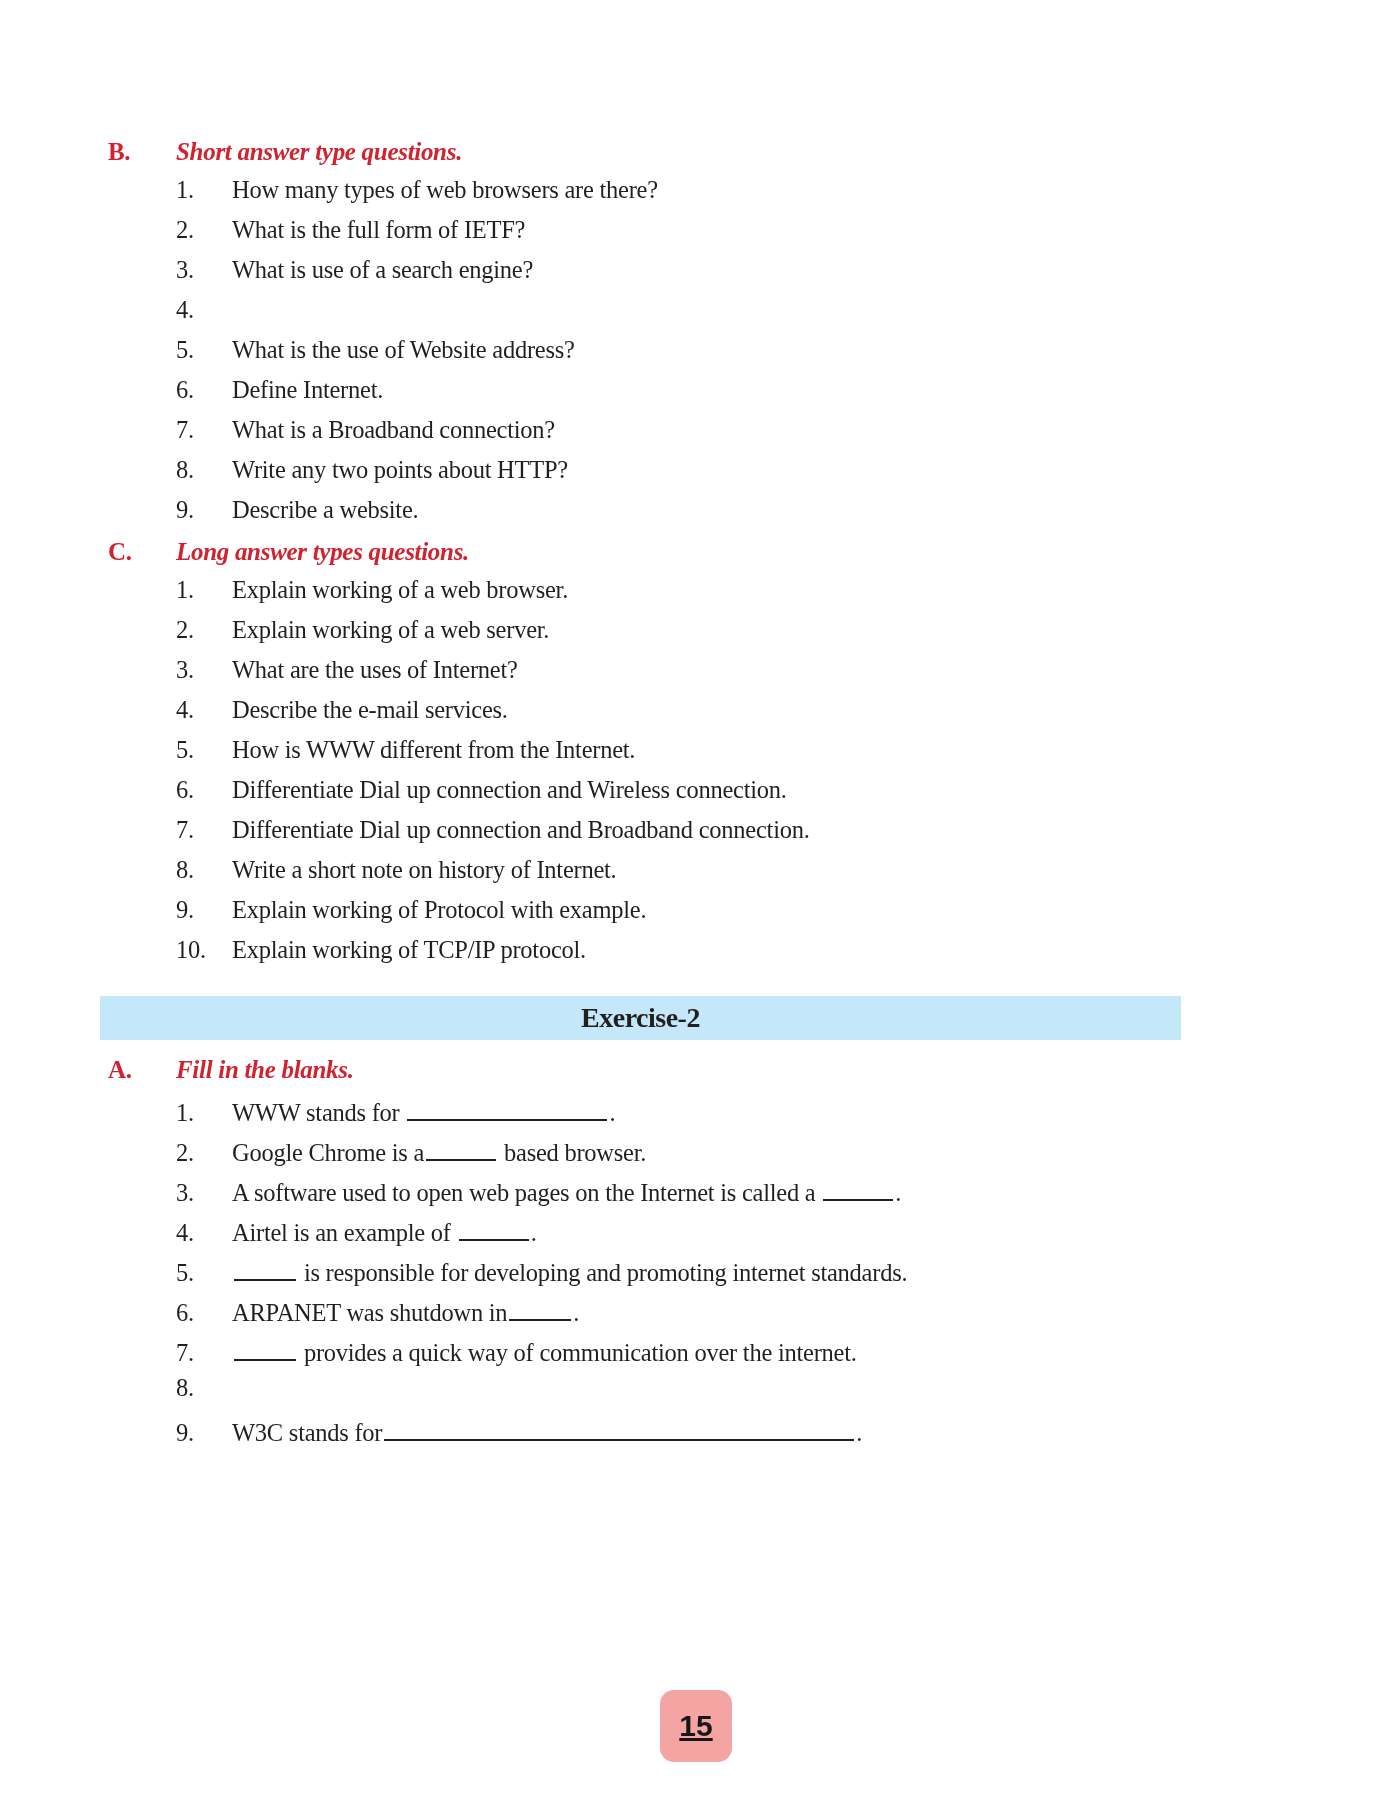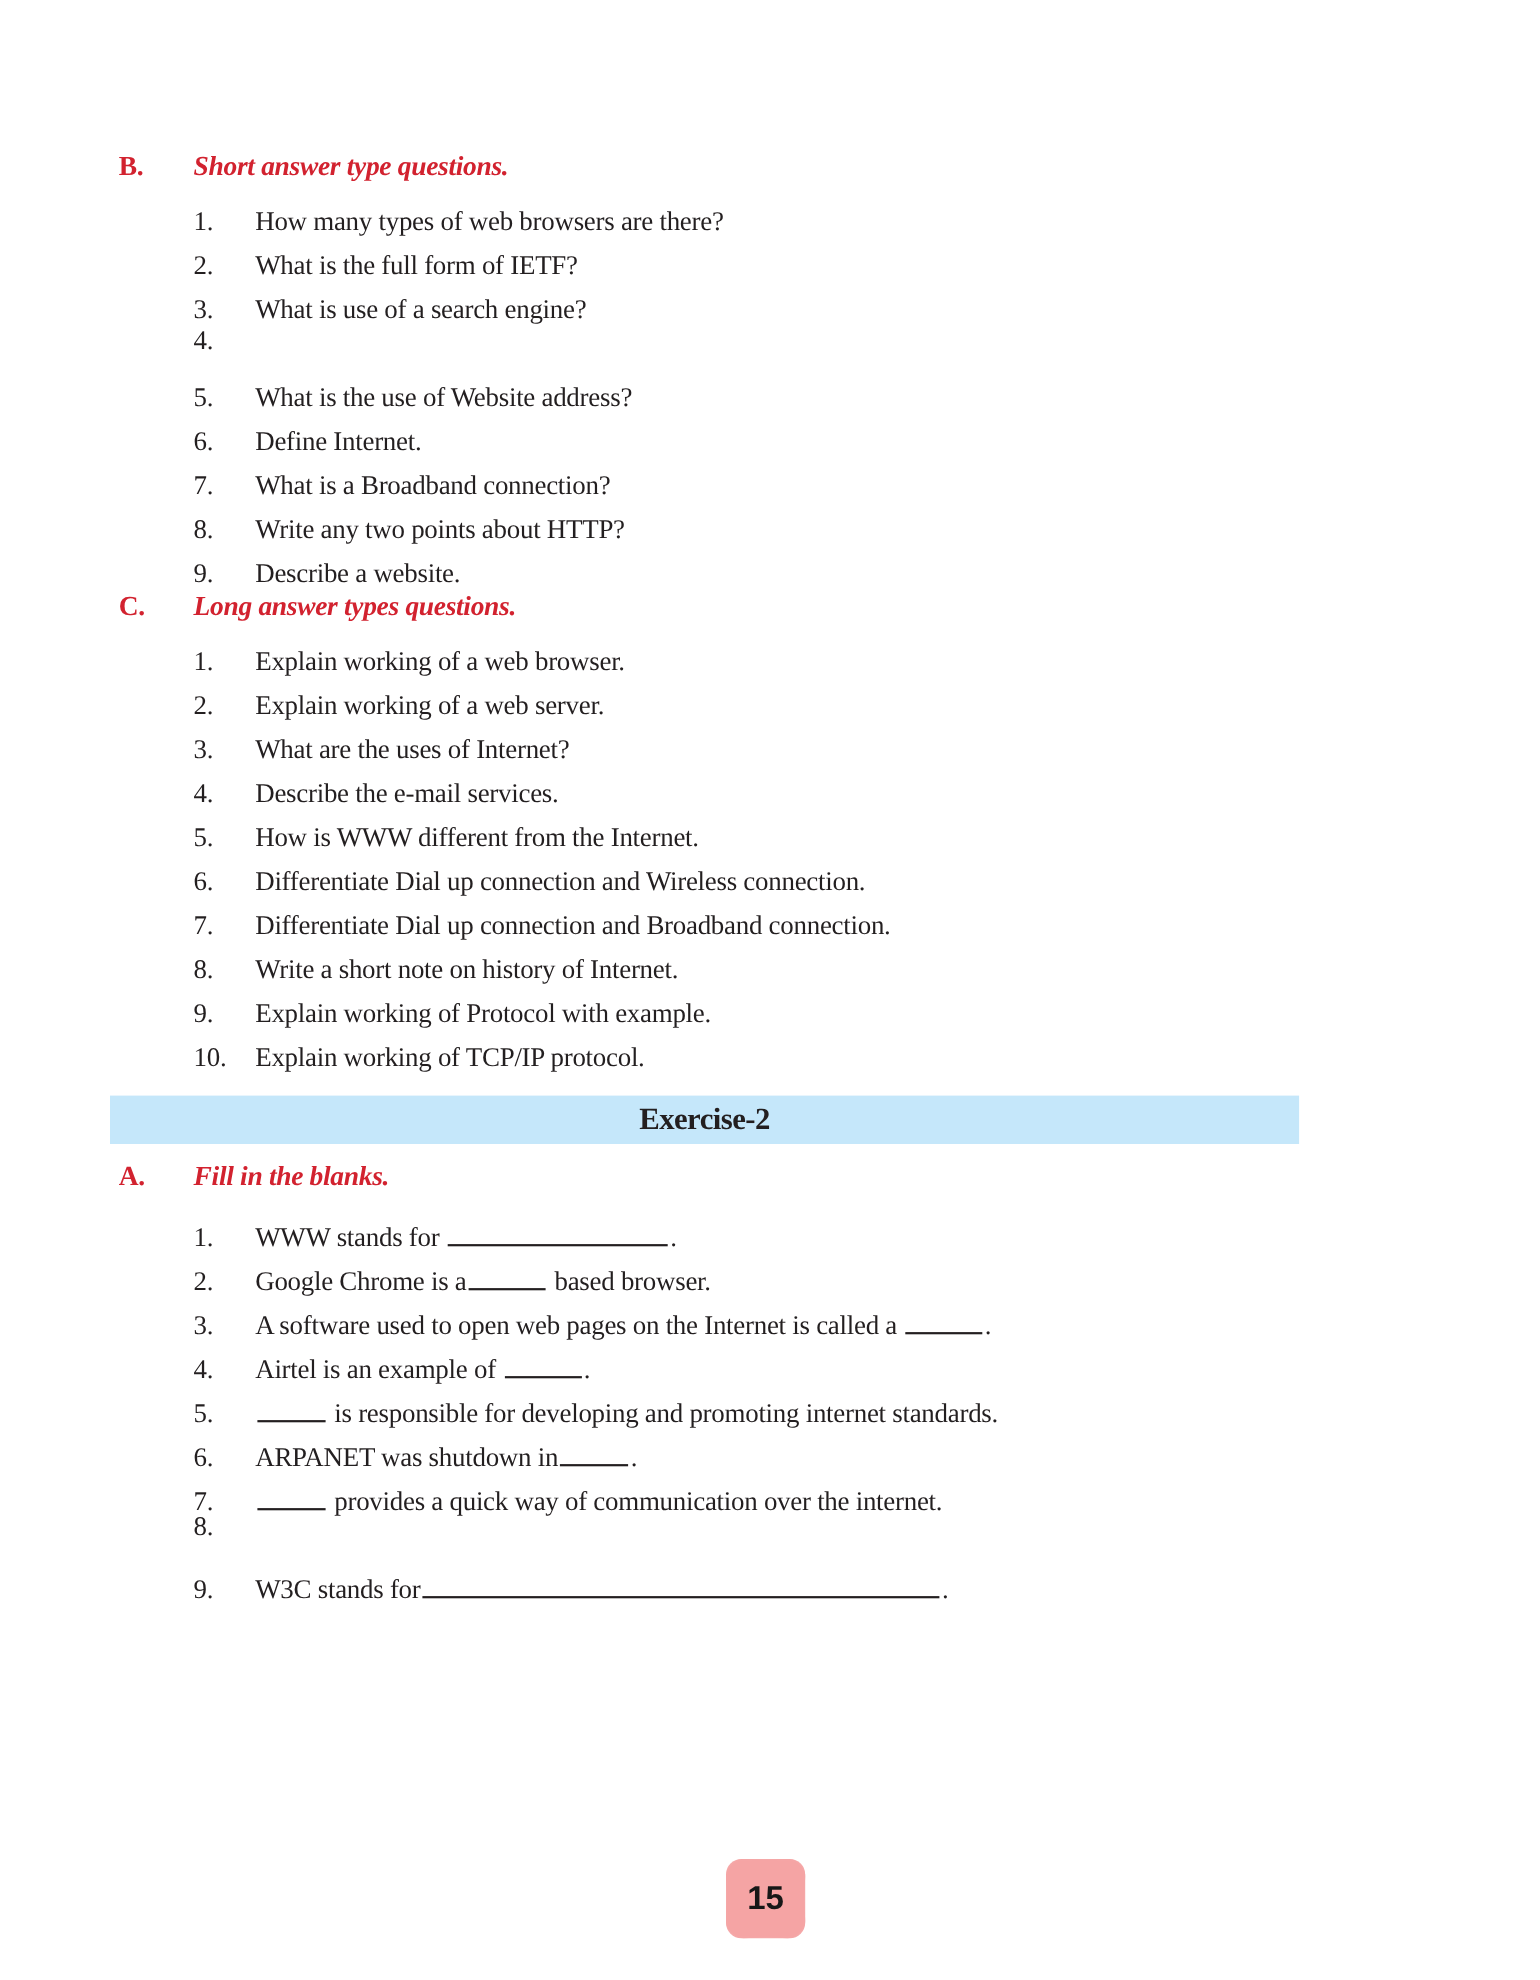--- a/index.html
+++ b/index.html
@@ -60,21 +60,20 @@
   }
   .qnum {
     flex: 0 0 56px;
     width: 56px;
     padding-left: 76px;
     box-sizing: content-box;
   }
   .qtext {
     flex: 1 1 auto;
     white-space: nowrap;
-    margin-top: 12px;
   }
 
   
   .sec-b-head   { position: absolute; left: 100px; top: 138px;  width: 1200px; }
   .sec-b-list   { position: absolute; left: 100px; top: 178px;  width: 1240px; }
   .sec-c-head   { position: absolute; left: 100px; top: 538px;  width: 1200px; }
   .sec-c-list   { position: absolute; left: 100px; top: 578px;  width: 1240px; }
 
   .qlist .qitem { height: 40px; }
 
@@ -136,20 +135,21 @@
   .page-badge .blob.b1 { transform: rotate(0deg)  scale(1.0); opacity: .95; }
   .page-badge .blob.b2 { transform: rotate(3deg)  scale(0.97); opacity: .75; }
   .page-badge .blob.b3 { transform: rotate(-3deg) scale(0.97); opacity: .75; }
   .page-badge .pnum {
     position: relative;
     z-index: 3;
     font-family: "Liberation Sans", "DejaVu Sans", sans-serif;
     font-size: 30px;
     font-weight: bold;
     color: #171717;
+    text-decoration: underline;
   }
 </style>
 </head>
 <body>
 
 <div class="page">
 
   <div class="section-head sec-b-head">
     <span class="section-letter">B.</span>
     <span class="section-title">Short answer type questions.</span>

